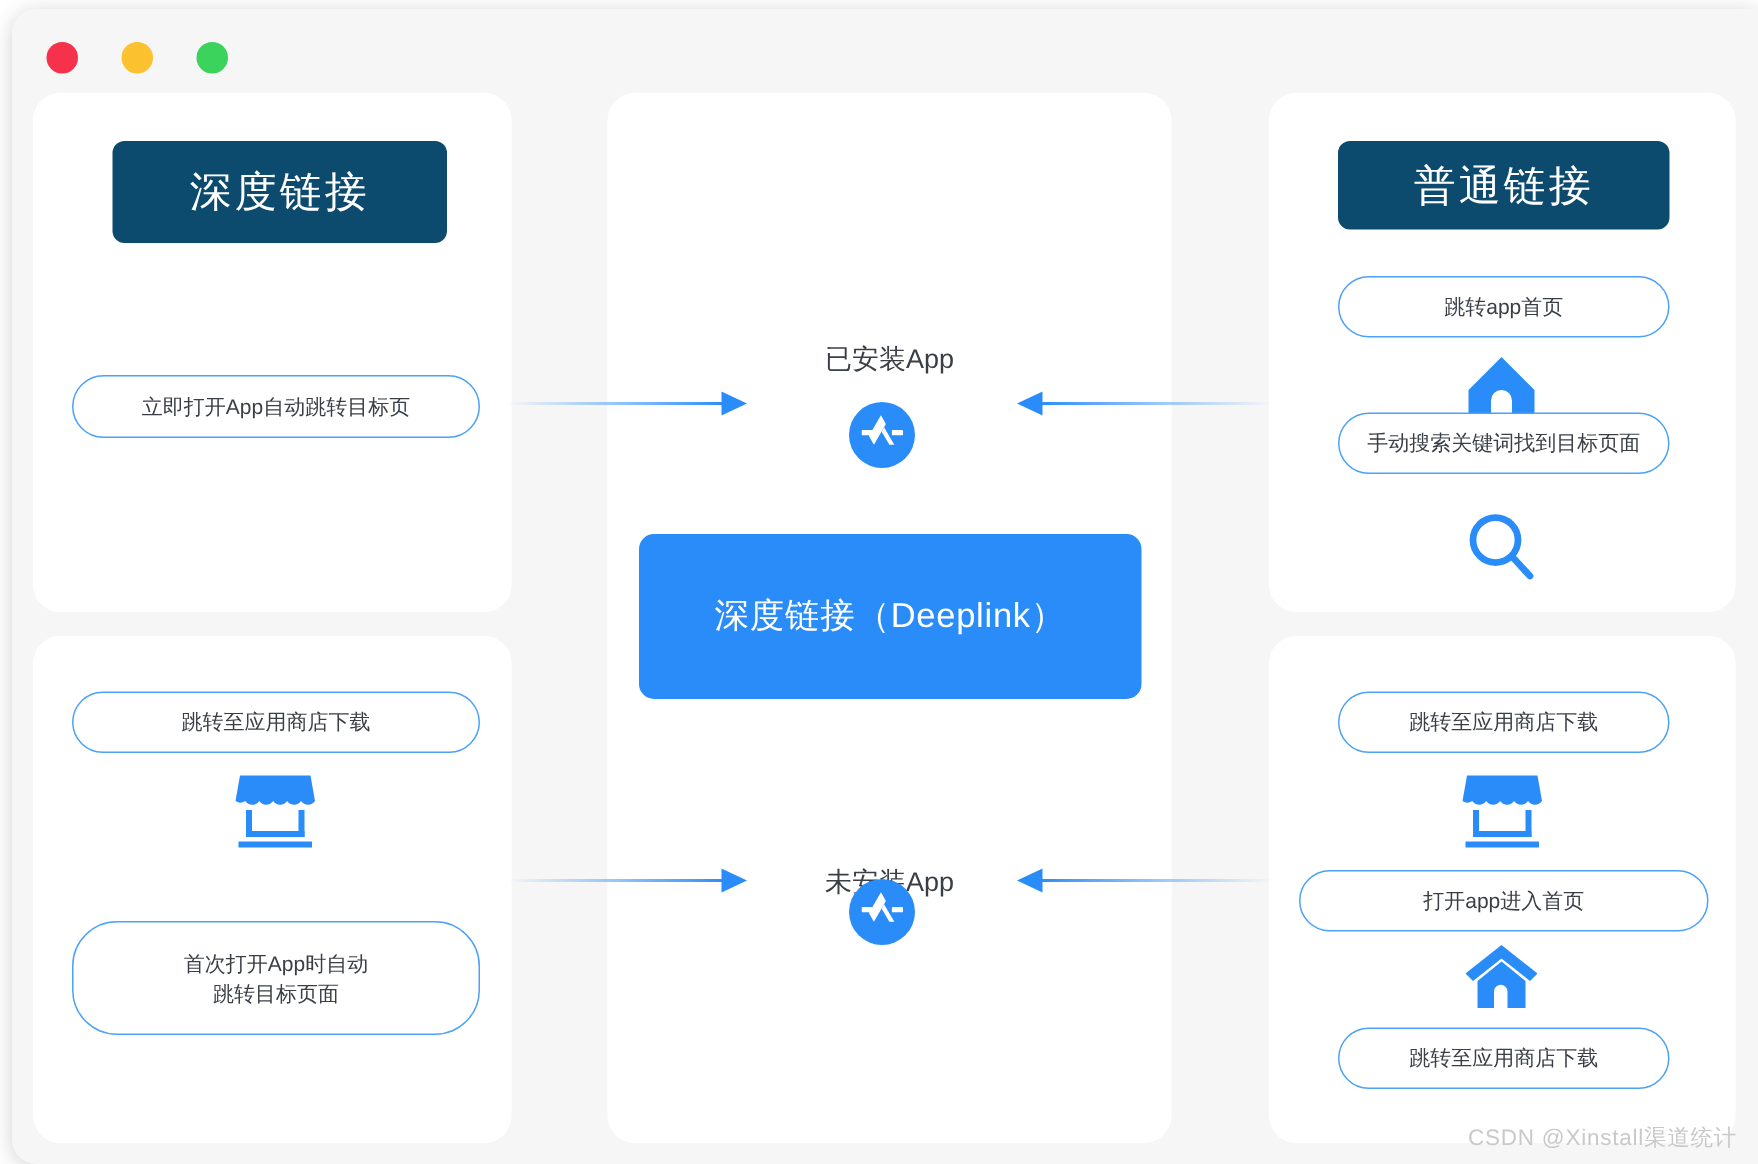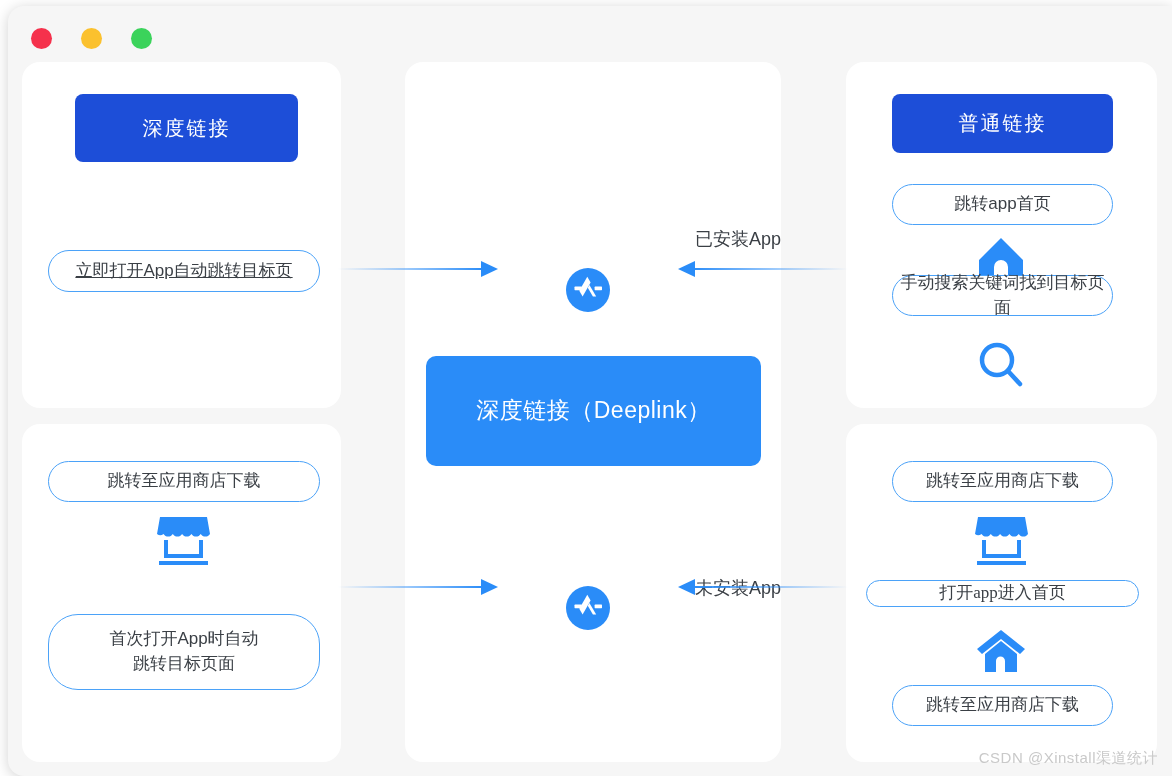--- a/index.html
+++ b/index.html
@@ -49,57 +49,57 @@
   }
   #card-left-top    { left: 14px;  top: 56px;  width: 319px; height: 346px; }
   #card-left-bottom { left: 14px;  top: 418px; width: 319px; height: 338px; }
   #card-center      { left: 397px; top: 56px;  width: 376px; height: 700px; }
   #card-right-top   { left: 838px; top: 56px;  width: 311px; height: 346px; }
   #card-right-bottom{ left: 838px; top: 418px; width: 311px; height: 338px; }
 
   
   .teal-header {
     position: absolute;
-    background: #1d4ed8;
+    background: #0c4a6e;
     border-radius: 8px;
     color: #ffffff;
-    font-size: 20px;
+    font-size: 28px;
     letter-spacing: 2px;
     display: flex;
     align-items: center;
     justify-content: center;
   }
   #hdr-deep   { left: 67px;  top: 88px; width: 223px; height: 68px; }
   #hdr-normal { left: 884px; top: 88px; width: 221px; height: 59px; }
 
   
   .pill {
     position: absolute;
     background: #ffffff;
     border: 1.4px solid #4ba2f8;
     border-radius: 30px;
     color: #3a3f45;
-    font-size: 17px;
+    font-size: 14px;
     display: flex;
     align-items: center;
     justify-content: center;
     text-align: center;
     line-height: 1.45;
   }
 
   
-  #pill-l1 { left: 40px;  top: 244px; width: 272px; height: 42px; text-decoration: underline; }
+  #pill-l1 { left: 40px;  top: 244px; width: 272px; height: 42px; }
   #pill-l2 { left: 40px;  top: 455px; width: 272px; height: 41px; }
   #pill-l3 { left: 40px;  top: 608px; width: 272px; height: 76px; }
 
   
   #pill-r1 { left: 884px; top: 178px; width: 221px; height: 41px; }
   #pill-r2 { left: 884px; top: 269px; width: 221px; height: 41px; }
   #pill-r3 { left: 884px; top: 455px; width: 221px; height: 41px; }
-  #pill-r4 { left: 858px; top: 574px; width: 273px; height: 27px; font-family: Liberation Serif, serif; }
+  #pill-r4 { left: 858px; top: 574px; width: 273px; height: 41px; }
   #pill-r5 { left: 884px; top: 679px; width: 221px; height: 41px; }
 
   
   #banner {
     position: absolute;
     left: 418px; top: 350px;
     width: 335px; height: 110px;
     background: #2a8cf8;
     border-radius: 10px;
     color: #ffffff;
@@ -110,21 +110,21 @@
     align-items: center;
     justify-content: center;
     text-align: right;
     letter-spacing: 0.5px;
   }
 
   
   .state-label {
     position: absolute;
     width: 376px;
-    text-align: right;
+    text-align: center;
     font-size: 18px;
     color: #3a3f45;
   }
   #label-installed     { left: 397px; top: 221px; }
   #label-not-installed { left: 397px; top: 538px; margin-top: 32px; }
 
   
   .appstore-icon { position: absolute; width: 44px; height: 44px; }
   #icon-appstore-top    { left: 558px; top: 262px; }
   #icon-appstore-bottom { left: 558px; top: 580px; }

